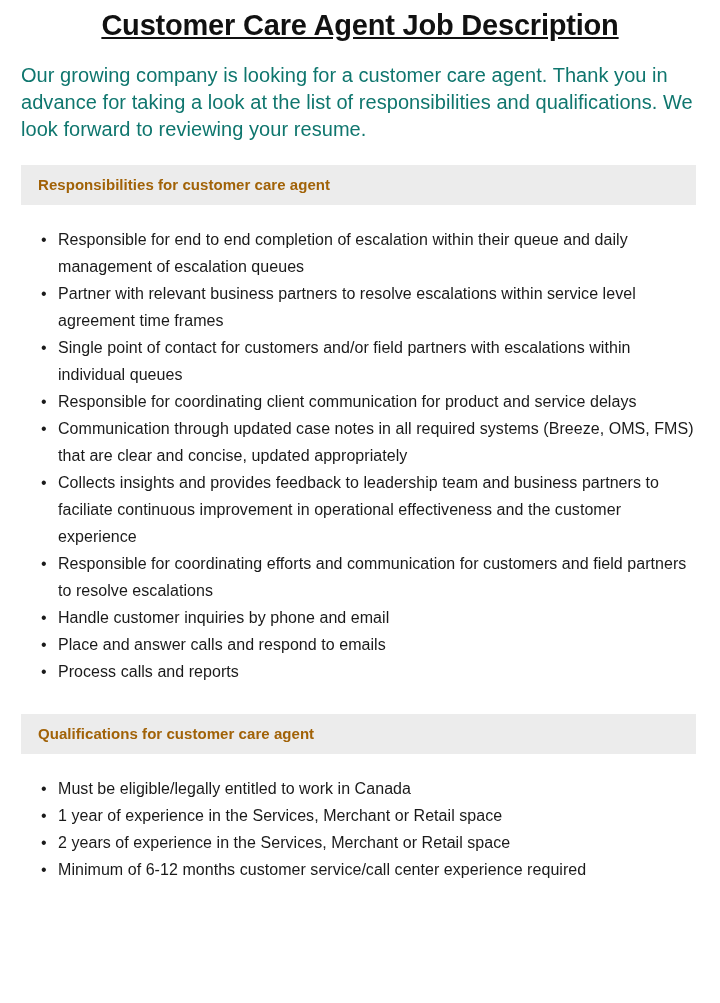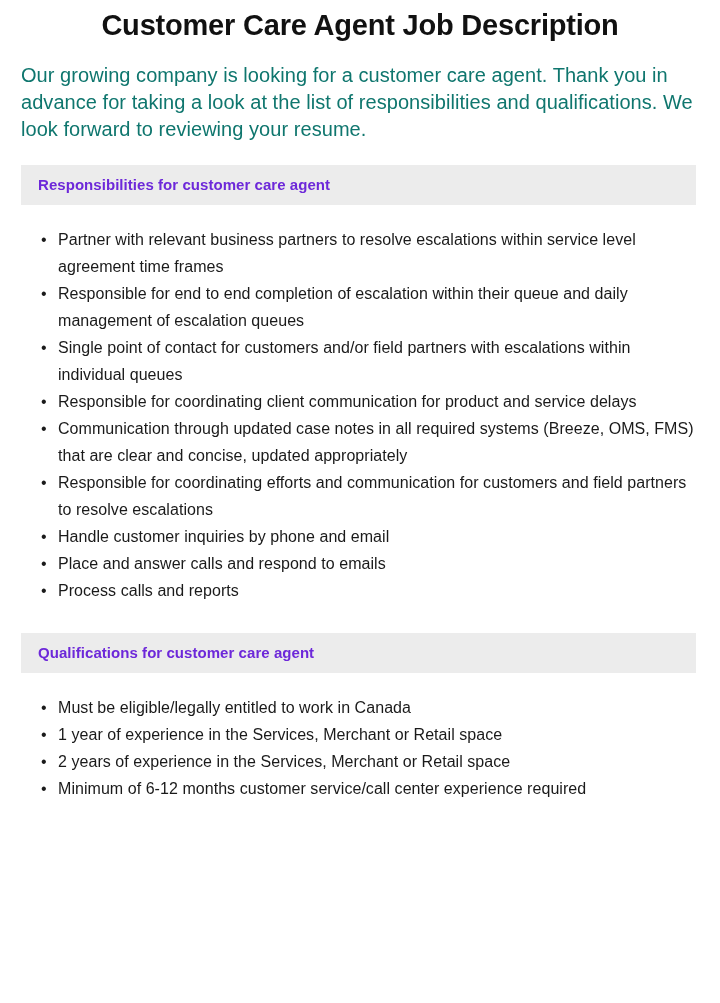--- a/index.html
+++ b/index.html
@@ -25,20 +25,21 @@
 
   .doc-title {
     font-size: 29px;
     font-weight: bold;
     text-align: center;
     letter-spacing: -0.2px;
     color: #111111;
     margin: 0;
     padding: 6px 20px 0 20px;
     line-height: 38px;
+    text-decoration: underline;
   }
 
   .intro {
     margin: 0;
     padding: 18px 22px 0 21px;
     font-size: 20px;
     line-height: 27px;
     color: #0f766e;
     letter-spacing: 0.05px;
   }
@@ -46,21 +47,21 @@
   .section {
     margin: 0;
   }
 
   .section-header {
     background: #ececec;
     margin: 0 24px 0 21px;
     padding: 10px 0 11px 17px;
     font-size: 15px;
     font-weight: bold;
-    color: #6d28d9;
+    color: #a16207;
     line-height: 19px;
     letter-spacing: 0.05px;
   }
 
   .section-first .section-header { margin-top: 22px; }
   .section-second .section-header { margin-top: 29px; }
 
   ul.bullets {
     margin: 0;
     padding: 0;
@@ -95,25 +96,26 @@
 <div class="page">
 
   <h1 class="doc-title">Customer Care Agent Job Description</h1>
 
   <p class="intro">Our growing company is looking for a customer care agent. Thank you in advance for taking a look at the list of responsibilities and qualifications. We look forward to reviewing your resume.</p>
 
   <div class="section section-first">
     <div class="section-header">Responsibilities for customer care agent</div>
     <div class="list-top-gap"></div>
     <ul class="bullets" id="responsibilities-list">
+      <li>Responsible for end to end completion of escalation within their queue and daily management of escalation queues</li>
       <li>Partner with relevant business partners to resolve escalations within service level agreement time frames</li>
-      <li>Responsible for end to end completion of escalation within their queue and daily management of escalation queues</li>
       <li>Single point of contact for customers and/or field partners with escalations within individual queues</li>
       <li>Responsible for coordinating client communication for product and service delays</li>
       <li>Communication through updated case notes in all required systems (Breeze, OMS, FMS) that are clear and concise, updated appropriately</li>
+      <li>Collects insights and provides feedback to leadership team and business partners to faciliate continuous improvement in operational effectiveness and the customer experience</li>
       <li>Responsible for coordinating efforts and communication for customers and field partners to resolve escalations</li>
       <li>Handle customer inquiries by phone and email</li>
       <li>Place and answer calls and respond to emails</li>
       <li>Process calls and reports</li>
     </ul>
   </div>
 
   <div class="section section-second">
     <div class="section-header">Qualifications for customer care agent</div>
     <div class="list-top-gap-2"></div>

